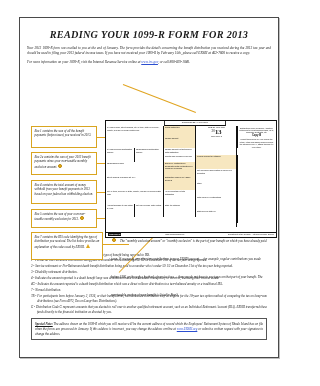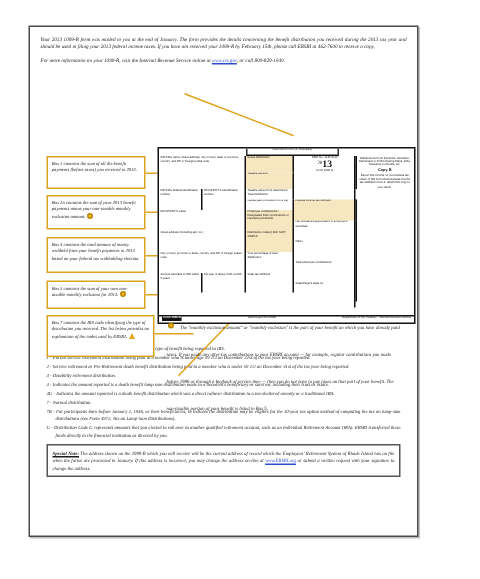--- a/index.html
+++ b/index.html
@@ -192,20 +192,21 @@
     color: #1a1a1a;
   }
   .specialbox .sn { font-weight: bold; text-decoration: underline; font-style: italic; }
 </style>
 </head>
 <body>
 
 <div id="page">
   <div class="pad">
 
+    <div class="title">READING YOUR 1099-R FORM FOR 2013</div>
 
     <div class="intro">Your 2013 1099-R form was mailed to you at the end of January.  The form provides the details concerning the benefit distribution you received during the 2013 tax year and should be used in filing your 2013 federal income taxes.  If you have not received your 1099-R by February 15th, please call ERSRI at 462-7600 to receive a copy.</div>
 
     <div class="intro second">
       <span>For more information on your 1099-R, visit the Internal Revenue Service online at <span class="lnk" style="color: rgb(43, 78, 208);">www.irs.gov</span>, or call 800-829-1040.</span>
     </div>
 
     <div class="mid">
 
       <div class="callout c1">

